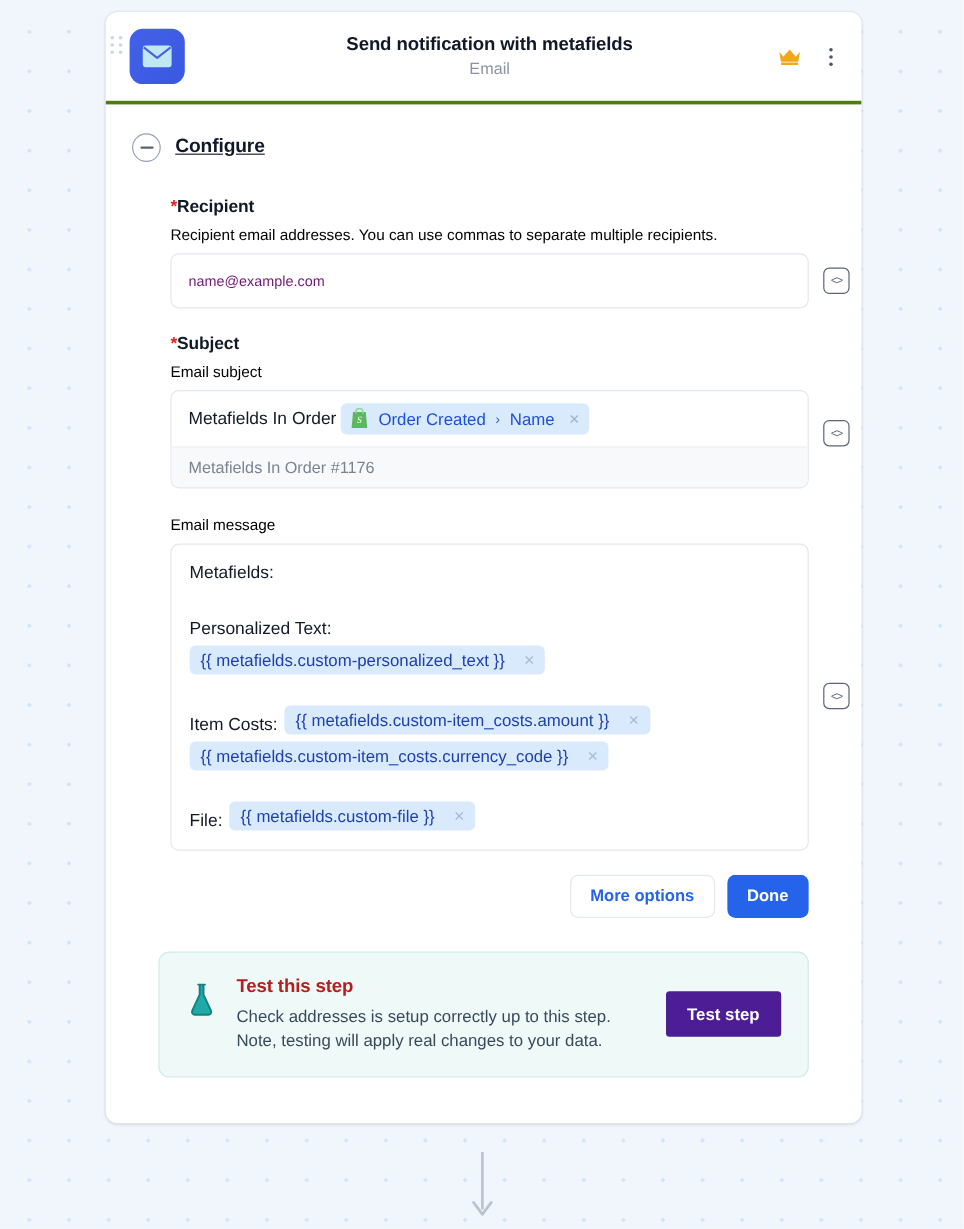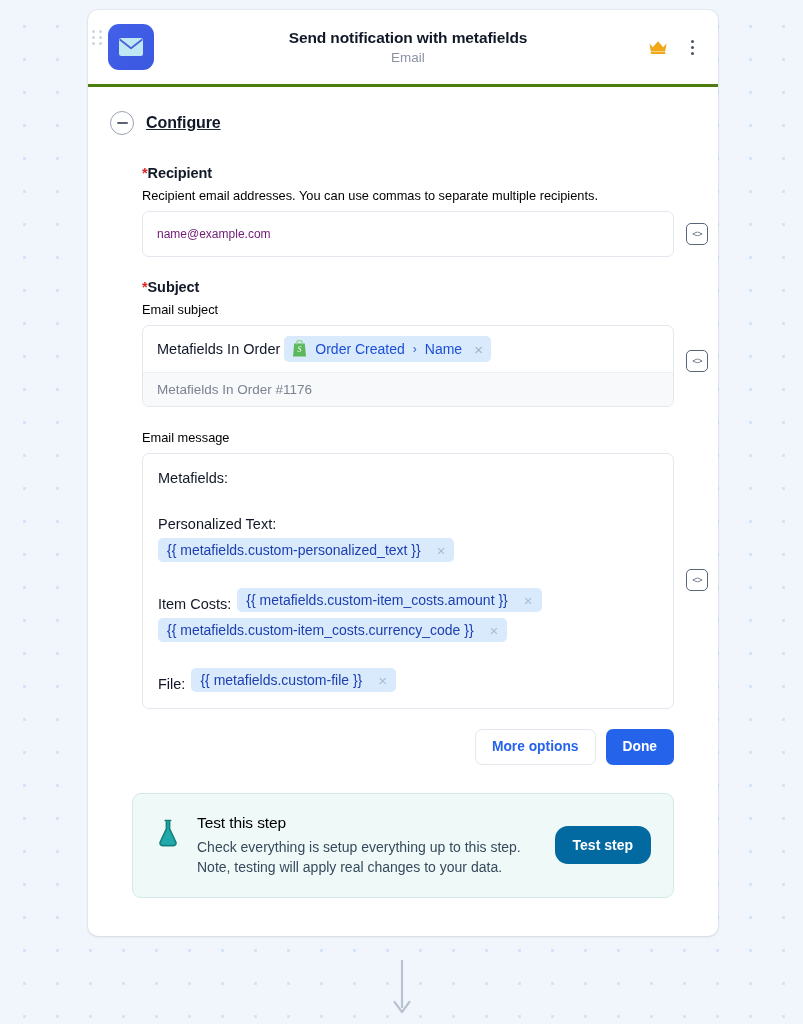--- a/index.html
+++ b/index.html
@@ -245,29 +245,29 @@
     background: #effaf8;
     border: 1px solid #cfeae7;
     border-radius: 9px;
     padding: 20px 22px;
     display: flex;
     align-items: flex-start;
     gap: 16px;
   }
   .flask-icon { flex: none; margin-top: 4px; line-height: 0; }
   .test-texts { flex: 1 1 auto; }
-  .test-title { font-size: 15.5px; font-weight: normal; color: #000000; letter-spacing: -.1px; margin-bottom: 5px; }
+  .test-title { font-size: 15.5px; font-weight: bold; color: #b91c1c; letter-spacing: -.1px; margin-bottom: 5px; }
   .test-desc { font-size: 14px; color: #37495c; line-height: 20px; }
   .btn-test {
-    background: #0369a1;
+    background: #4c1d95;
     color: #fff;
     font-size: 14px;
     font-weight: bold;
     border: none;
-    border-radius: 13px;
+    border-radius: 3px;
     padding: 12px 18px;
     cursor: pointer;
     flex: none;
     align-self: center;
     line-height: 1;
   }
 
   .card-bottom-pad { height: 18px; }
 
   
@@ -428,21 +428,21 @@
 
     <div class="test-panel">
       <span class="flask-icon">
         <svg width="26" height="30" viewBox="0 0 26 30" aria-hidden="true">
           <path d="M10.2 2.5 h5.6 M11.4 2.5 v8.4 L5.2 24.2 a2.4 2.4 0 0 0 2.2 3.4 h11.2 a2.4 2.4 0 0 0 2.2 -3.4 L14.6 10.9 V2.5" fill="#1fa9a9" stroke="#148080" stroke-width="1.6" stroke-linejoin="round" stroke-linecap="round"></path>
         </svg>
       </span>
       <div class="test-texts">
         <div class="test-title">Test this step</div>
         <div class="test-desc">
-          <div>Check everything is setup everything up to this step.</div>
+          <div>Check addresses is setup correctly up to this step.</div>
           <div>Note, testing will apply real changes to your data.</div>
         </div>
       </div>
       <button class="btn-test">Test step</button>
     </div>
 
     <div class="card-bottom-pad"></div>
   </div>
 </div>
 

